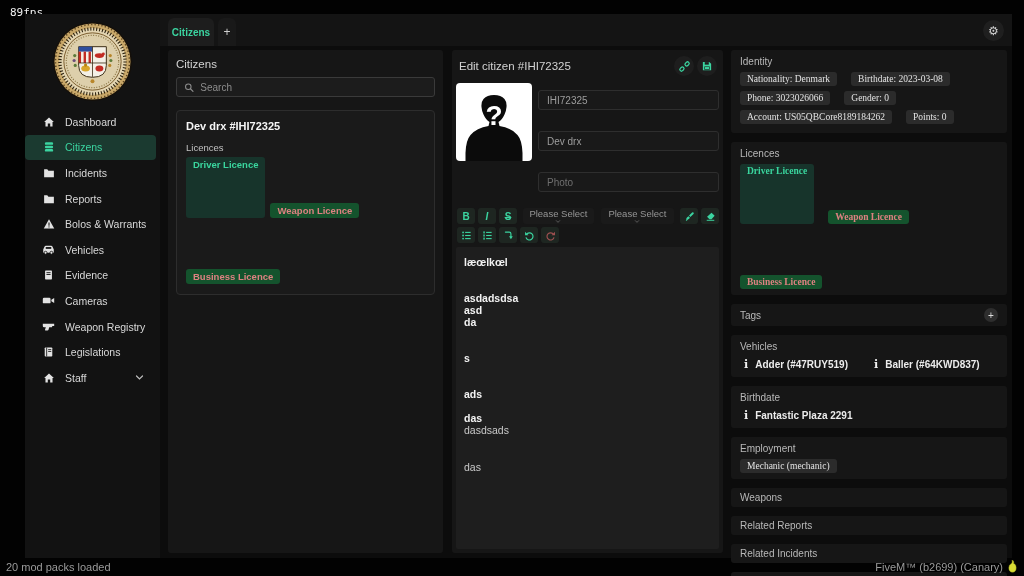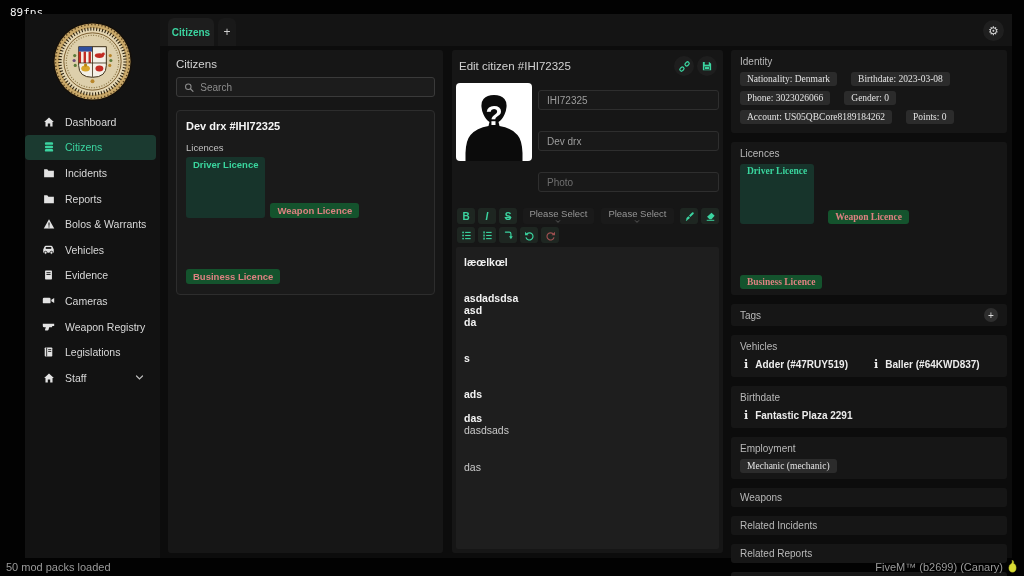--- a/index.html
+++ b/index.html
@@ -472,36 +472,36 @@
       <div class="badge-row">
         <span class="badge gray">Mechanic (mechanic)</span>
       </div>
     </div>
 
     <div class="dcard thin">
       <div class="dtitle">Weapons</div>
     </div>
 
     <div class="dcard thin">
+      <div class="dtitle">Related Reports</div>
+    </div>
+
+    <div class="dcard thin">
       <div class="dtitle">Related Incidents</div>
-    </div>
-
-    <div class="dcard thin">
-      <div class="dtitle">Related Reports</div>
     </div>
 
     <div class="dcard thin titlerow">
       <div class="dtitle">Gallery</div>
       <div class="plus-btn">
           <span>+</span>
         </div>
     </div>
 
   </div>
 </div>
 
-<div id="status-left">50 mod packs loaded</div>
+<div id="status-left">20 mod packs loaded</div>
 <div id="status-right">
   <span>FiveM™ (b2699) (Canary)</span>
   <svg width="11" height="13" viewBox="0 0 12 14">
     <path d="M6.6 0.5 q1.4 1.6 .6 3.2 q2.8 .8 2.8 4.6 q0 4.9-4 4.9 q-4 0-4-4.9 q0-3.4 2.6-4.4 q.9-.4 1.1-1.7 q.15-1-.4-1.7 z" fill="#d9dc34" stroke="#a3a621" stroke-width="0.5"></path>
   </svg>
 </div>
 
 </body></html>

